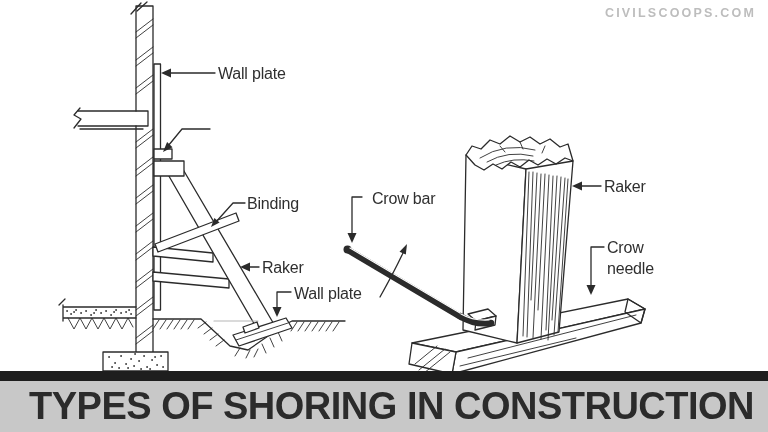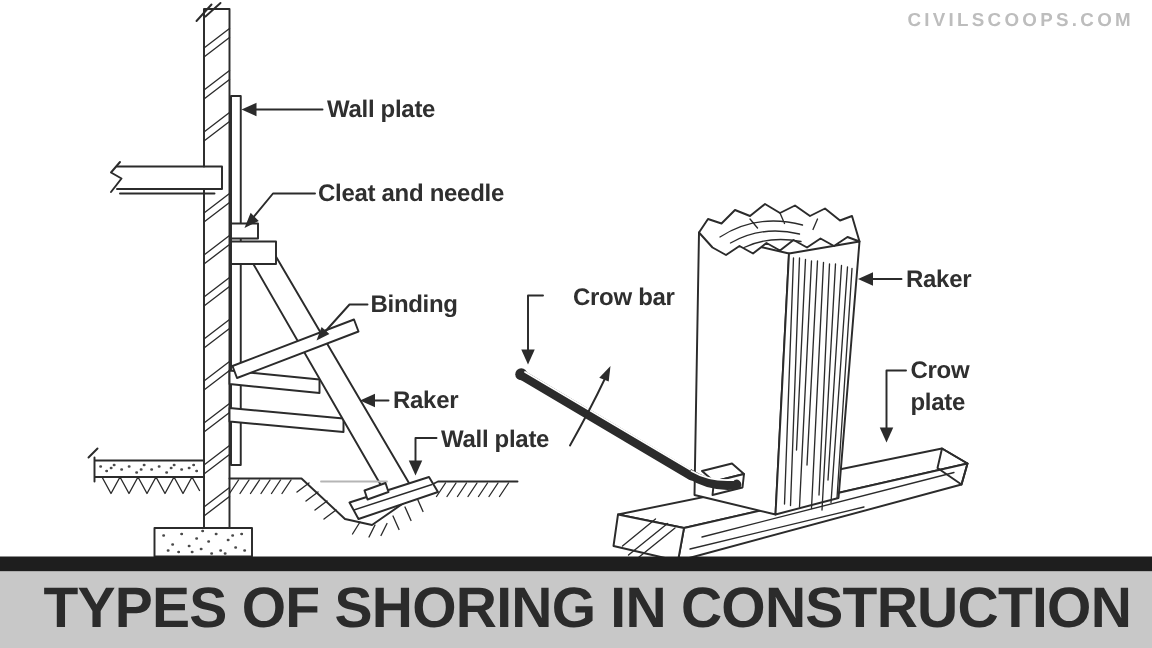--- a/index.html
+++ b/index.html
@@ -7,21 +7,21 @@
           font-family:"Liberation Sans",sans-serif;}
   svg{position:absolute;left:0;top:0;}
   svg *{stroke:#2b2b2b;stroke-width:1.3;fill:none;stroke-linecap:round;stroke-linejoin:round;}
   svg .fillw{fill:#fff;}
   svg .filled{fill:#2b2b2b;stroke:none;}
   svg .dots{stroke:#4a4a4a;stroke-width:1.8;}
   svg .thin{stroke-width:.9;}
   svg .faint{stroke:#b5b5b5;stroke-width:1.2;}
   svg .bar{stroke-width:6.5;}
   svg .barhl{stroke:#fff;stroke-width:1.2;}
-  .lbl{position:absolute;color:#2f2f2f;font-size:16px;font-weight:700;letter-spacing:-.2px;
+  .lbl{position:absolute;color:#2f2f2f;font-size:16px;font-weight:400;letter-spacing:-.2px;
        line-height:21px;white-space:nowrap;}
   .watermark{position:absolute;top:6px;right:12px;color:#bdbdbd;font-size:12.5px;
              font-weight:600;letter-spacing:2.2px;}
   .banner-bar{position:absolute;left:0;top:371px;width:768px;height:10px;background:#1e1e1e;}
   .banner{position:absolute;left:0;top:381px;width:768px;height:51px;background:#c8c8c8;
           display:flex;align-items:center;}
   .banner-title{padding-left:29px;color:#2b2b2b;font-size:38px;font-weight:800;
                 letter-spacing:-.5px;white-space:nowrap;}
 </style>
 </head>
@@ -118,31 +118,30 @@
         <path d="M604 247 H591 V288"></path>
         <path class="filled" d="M591 295 l-4.5 -10 h9 z"></path>
       </g>
     </g>
   </svg>
 
   <div class="watermark">CIVILSCOOPS.COM</div>
 
   <div class="lbl" style="left:218px;top:63px;">Wall plate</div>
   <div class="lbl" style="left:212px;top:119px;">
-    <span style="display:block;">Cleat and needle</span>
   </div>
   <div class="lbl" style="left:247px;top:193px;">Binding</div>
   <div class="lbl" style="left:262px;top:257px;">Raker</div>
   <div class="lbl" style="left:294px;top:283px;">Wall plate</div>
 
-  <div class="lbl" style="left:382px;top:188px;">Crow bar</div>
+  <div class="lbl" style="left:372px;top:188px;">Crow bar</div>
   <div class="lbl" style="left:604px;top:176px;">Raker</div>
   <div class="lbl" style="left:607px;top:237px;">
     <span style="display:block;">Crow</span>
-    <span style="display:block;">plate</span>
+    <span style="display:block;">needle</span>
   </div>
 
   <div class="banner-bar"></div>
   <div class="banner">
     <div class="banner-title">TYPES OF SHORING IN CONSTRUCTION</div>
   </div>
 
 </div>
 
 </body></html>

